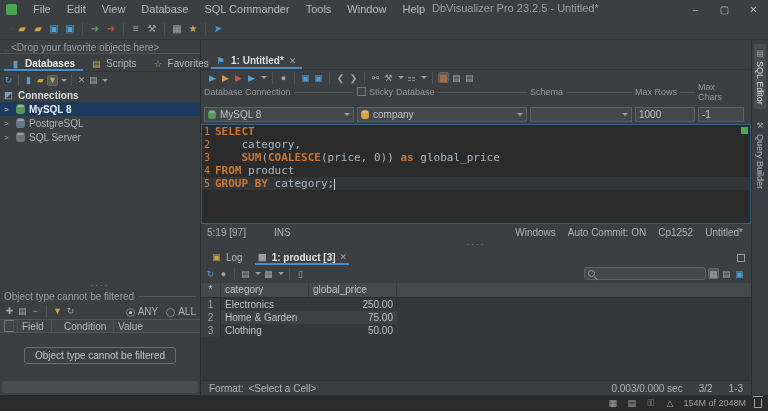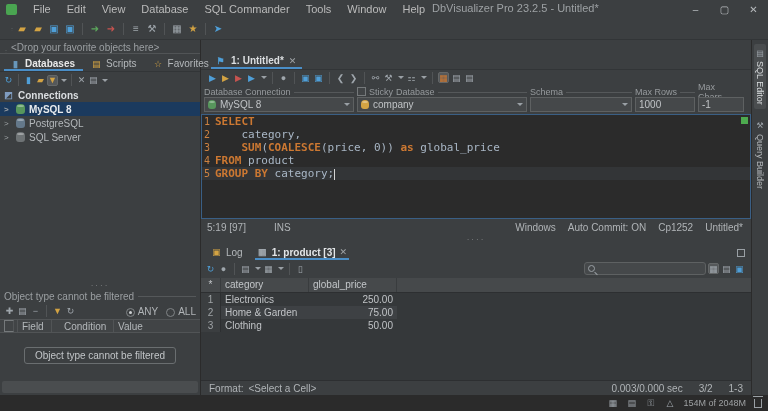--- a/index.html
+++ b/index.html
@@ -62,21 +62,21 @@
   .main { flex:1; display:flex; flex-direction:column; min-width:0; }
   .topgap { height:12px; flex:none; }
   .stabbar { height:18px; display:flex; align-items:flex-end; padding-left:10px; border-bottom:1px solid #323537; flex:none; }
   .stab { display:flex; align-items:center; gap:5px; padding:0 6px 3px 4px; position:relative; font-size:10px; font-weight:bold; color:#dcdfe1; }
   .stab::after { content:""; position:absolute; left:0; right:0; bottom:0; height:2px; background:#4a8ec7; }
   .close-x { color:#9fa3a6; font-weight:normal; font-size:9px; }
   .stoolbar { height:15px; display:flex; align-items:center; gap:2px; padding-left:6px; flex:none; }
 
   
   .connbar { display:flex; gap:3px; padding:1px 2px 2px 3px; flex:none; }
-  .group { display:flex; flex-direction:column; }
+  .group { display:flex; flex-direction:column;gap:10px; }
   .glabel { display:flex; align-items:center; gap:3px; height:11px; font-size:9px; color:#969a9d; }
   .glabel .line { flex:1; border-top:1px solid #55585a; margin-top:1px; }
   .gctl { height:15px; background:#45484a; border:1px solid #5e6162; display:flex; align-items:center; gap:4px; padding:0 3px; font-size:10px; color:#c0c3c6; }
   .checkbox { width:9px; height:9px; border:1px solid #75797b; background:#414446; display:inline-block; flex:none; }
 
   
   .editor { flex:1; background:#2b2b2b; border:1px solid #3a5f85; position:relative; font-family:"DejaVu Sans Mono", monospace; font-size:11px; overflow:hidden; }
   .code-line { display:flex; height:13px; line-height:13px; }
   .code-line.current { background:#333537; }
   .gut { width:13px; flex:none; color:#cc8242; text-align:left; padding-left:2px; font-size:10px; }

